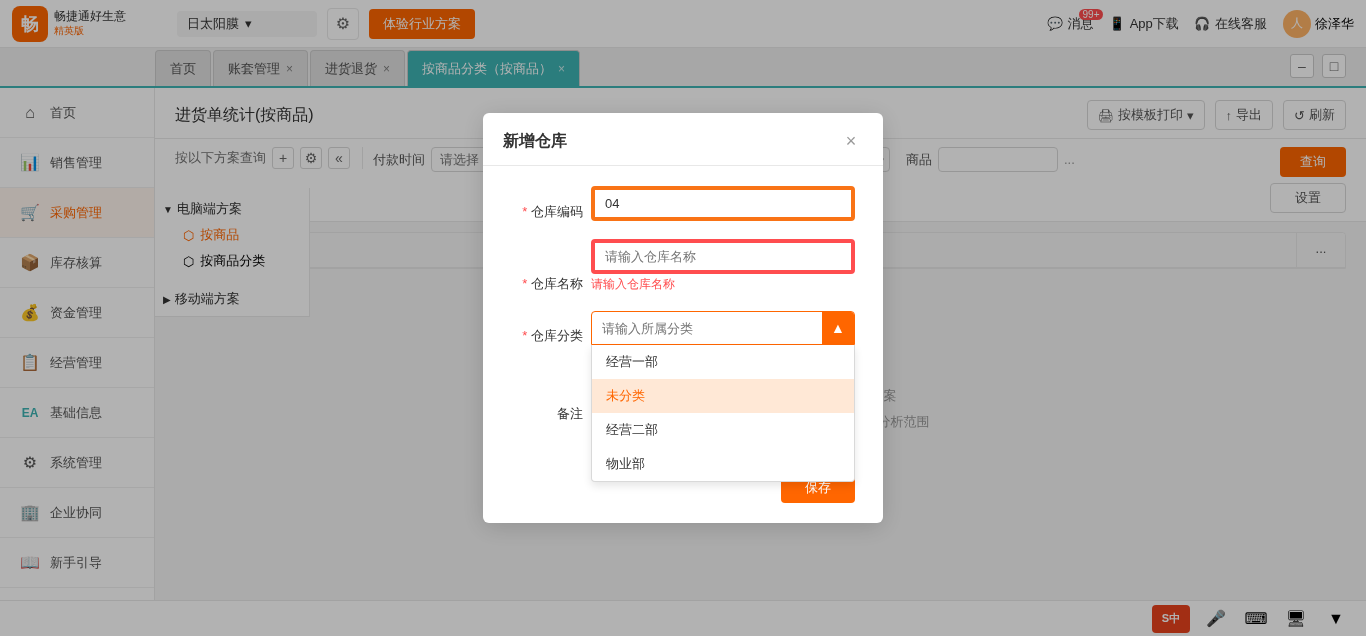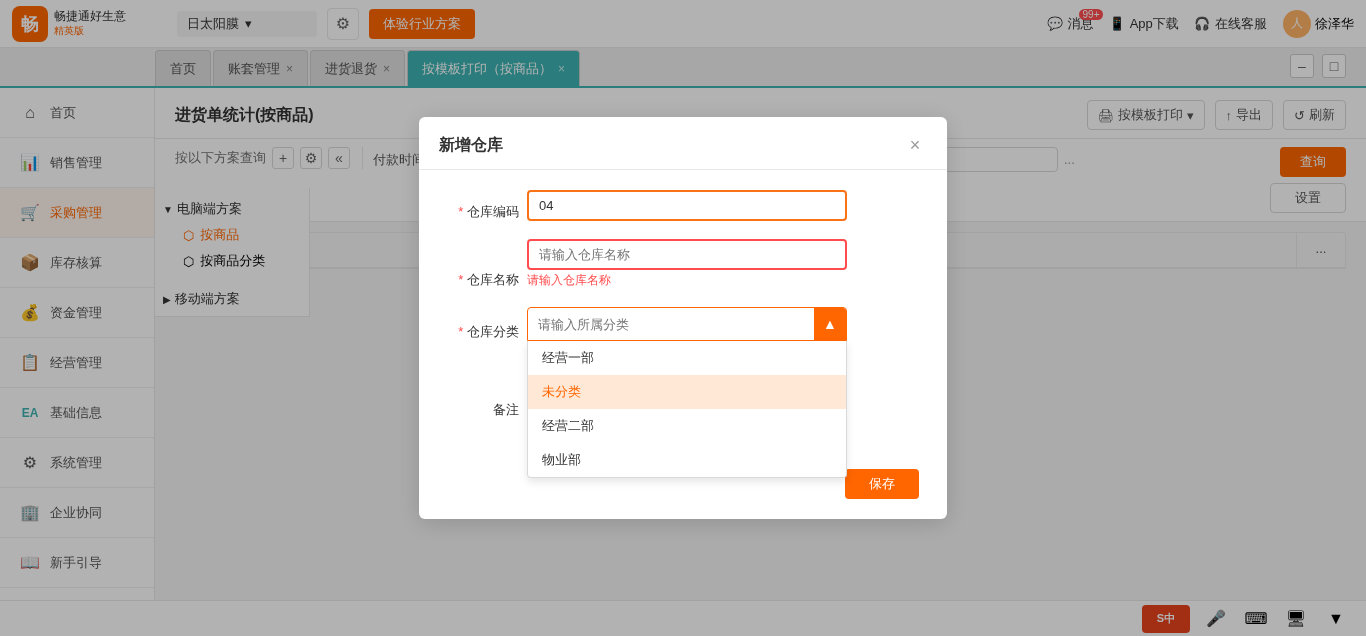--- a/index.html
+++ b/index.html
@@ -176,21 +176,21 @@
       overflow: hidden;
       position: relative;
       background: #f5f5f5;
     }
     .page-header {
       background: #fff;
       padding: 12px 20px 8px;
       border-bottom: 1px solid #e8e8e8;
       display: flex; align-items: center; justify-content: space-between;
     }
-    .page-title { font-size: 16px; color: #333; font-weight: bold; }
+    .page-title { font-size: 16px; color: #333; font-weight: normal; }
     .page-actions { display: flex; gap: 10px; align-items: center; }
     .action-btn {
       display: flex; align-items: center; gap: 4px;
       padding: 5px 10px;
       border: 1px solid #d9d9d9;
       border-radius: 4px;
       background: #fff;
       cursor: pointer;
       font-size: 13px;
       color: #555;
@@ -249,21 +249,21 @@
       position: fixed; top: 0; left: 0; right: 0; bottom: 0;
       background: rgba(0,0,0,0.3);
       z-index: 100;
       display: flex; align-items: center; justify-content: center;
     }
 
     
     .modal {
       background: #fff;
       border-radius: 6px;
-      width: 528px;
+      width: 400px;
       box-shadow: 0 4px 24px rgba(0,0,0,0.15);
       position: relative;
       z-index: 101;
       overflow: visible;
     }
     .modal-header {
       padding: 16px 20px 12px;
       border-bottom: 1px solid #e8e8e8;
       display: flex; align-items: center; justify-content: space-between;
     }
@@ -276,21 +276,21 @@
     .modal-body { padding: 20px 28px; }
     .form-row { margin-bottom: 18px; display: flex; align-items: flex-end; gap: 0; }
     .form-label {
       width: 80px; text-align: right; padding-top: 6px;
       font-size: 13px; color: #333; flex-shrink: 0;
       padding-right: 8px;
     }
     .required::before { content: '* '; color: #ff4d4f; }
     .form-control {
       flex: 1;
-      border: 2px solid #f97316; border-radius: 4px;
+      border: 4px solid #f97316; border-radius: 4px;
       padding: 6px 10px; font-size: 13px; color: #333;
       background: #fff; outline: none;
     }
     .form-control.error { border-color: #ff4d4f; }
     .error-msg { color: #ff4d4f; font-size: 12px; margin-top: 2px; }
     .form-control-wrap { flex: 1; position: relative; }
 
     
     .dropdown-container {
       position: relative;
@@ -419,21 +419,21 @@
   </div>
   <div class="tab">
     <span>账套管理</span>
     <span class="tab-close">×</span>
   </div>
   <div class="tab">
     <span>进货退货</span>
     <span class="tab-close">×</span>
   </div>
   <div class="tab active">
-    <span>按模板打印（按商品）</span>
+    <span>按商品分类（按商品）</span>
     <span class="tab-close">×</span>
   </div>
   <div class="tabbar-actions">
     <div class="tabbar-action-btn">–</div>
     <div class="tabbar-action-btn">□</div>
   </div>
 </div>
 
 <div class="main-layout">
 
@@ -637,18 +637,18 @@
       </div>
     </div>
 
     <div class="modal-footer">
       <button class="btn-save">保存</button>
     </div>
   </div>
 </div>
 
 <div class="statusbar">
-  <div class="status-icon" style="background:#e8421e;color:#fff;font-size:11px;font-weight:bold;border-radius:4px;width:48px;">S中</div>
+  <div class="status-icon" style="background:#e8421e;color:#fff;font-size:11px;font-weight:bold;border-radius:4px;width:38px;">S中</div>
   <div class="status-icon">🎤</div>
   <div class="status-icon">⌨</div>
   <div class="status-icon">🖥</div>
   <div class="status-icon">▼</div>
 </div>
 
 </body></html>

